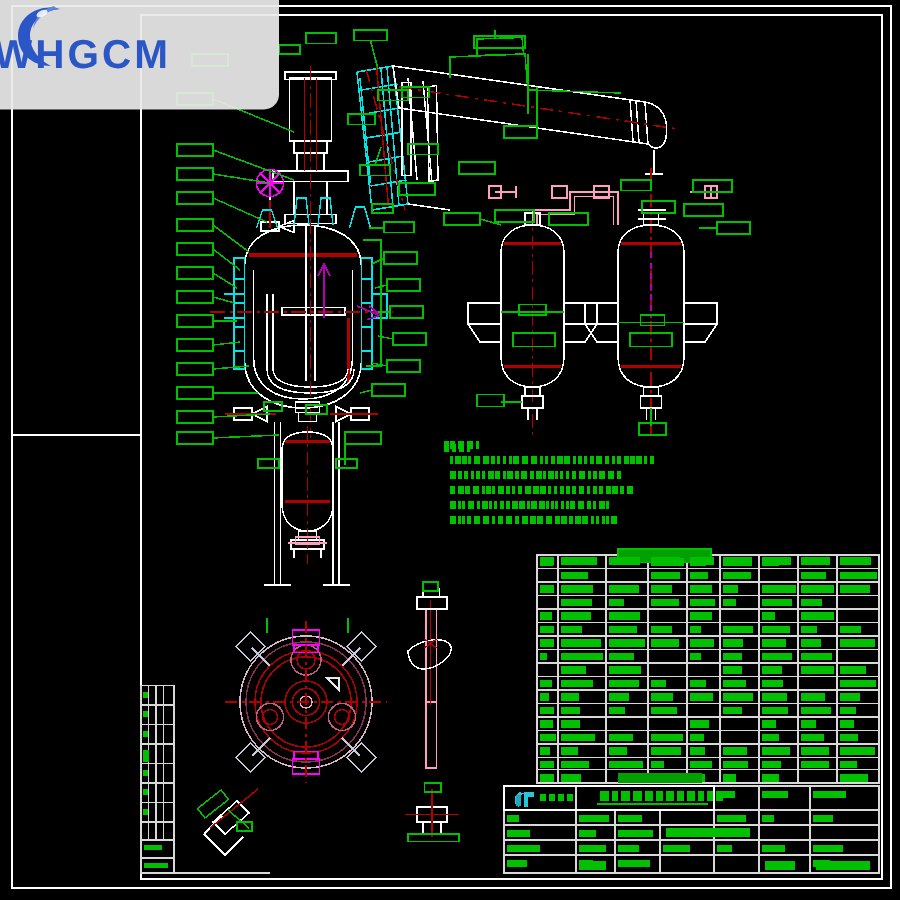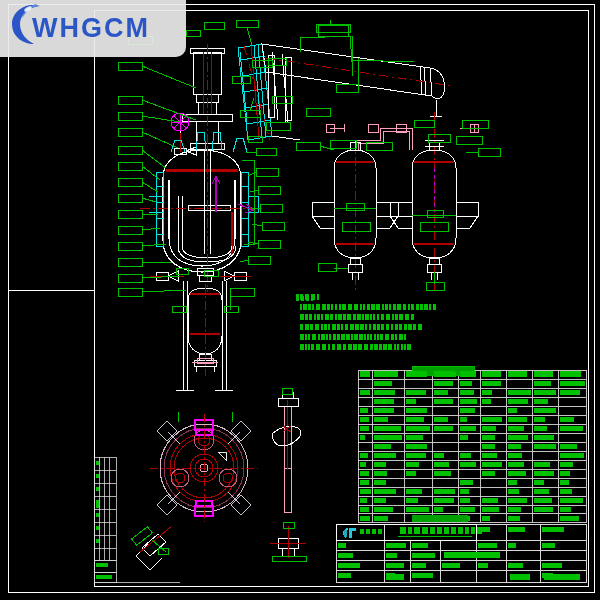--- a/index.html
+++ b/index.html
@@ -3,24 +3,24 @@
 <meta charset="utf-8">
 <title>CAD Drawing</title>
 <style>
   html,body{margin:0;padding:0;background:#000;}
   body{width:600px;height:600px;overflow:hidden;
        font-family:"DejaVu Sans",sans-serif;}
   #stage{position:relative;width:600px;height:600px;background:#000;overflow:hidden;}
   #stage svg{position:absolute;left:0;top:0;}
 
   
-  #watermark{position:absolute;left:0;top:0;width:186px;height:57px;
+  #watermark{position:absolute;left:0;top:0;width:186px;height:73px;
     background:rgba(233,233,233,.93);
     border-bottom-right-radius:10px;
-    display:flex;align-items:center;z-index:40;justify-content:center;}
+    display:flex;align-items:center;z-index:40;}
   #wm-logo{width:42px;height:46px;margin-left:6px;flex:0 0 auto;}
   #wm-text{font-family:"Liberation Sans",sans-serif;font-weight:bold;
     font-size:27px;letter-spacing:2px;color:#2b56c6;margin-left:-4px;}
 </style>
 </head>
 <body>
 
 <div id="stage">
 
   <svg width="600" height="600" viewBox="0 0 600 600" shape-rendering="crispEdges">

